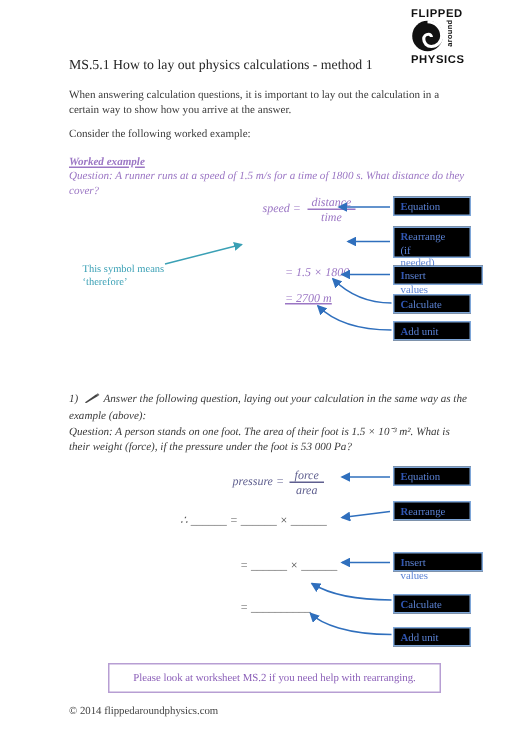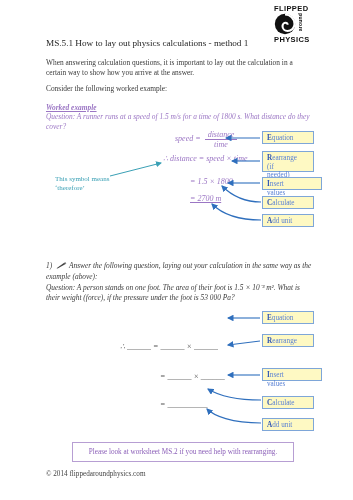--- a/index.html
+++ b/index.html
@@ -167,21 +167,21 @@
     font-size: 7px;
     line-height: 9px;
     color: #3aa0b5;
     width: 80px;
   }
 
   
   .ebox {
     position: absolute;
     border: 1px solid #7ea6d8;
-    background: #fef9c3;
+    background: #000000;
     font-family: "Liberation Serif", serif;
     font-size: 7.2px;
     color: #5b82d4;
     padding: 2px 20px 2px 4px;
     line-height: 8.6px;
     box-sizing: border-box;
   }
   .ebox .cap {
     font-weight: bold;
     color: #2f55b3;
@@ -285,23 +285,20 @@
 
   <div class="math m1">
     <span>speed</span>
     <span>=</span>
     <span class="frac">
       <span class="num">distance</span>
       <span class="den">time</span>
     </span>
   </div>
 
-  <div class="math m2">
-    <span>∴ </span><span>distance = speed × time</span>
-  </div>
 
   <div class="math m3">= 1.5 × 1800</div>
 
   <div class="math m4">
     <span class="ul-ans">= 2700 m</span>
   </div>
 
   <div class="note-therefore">This symbol means ‘therefore’</div>
 
   <div class="ebox b1">
@@ -327,20 +324,28 @@
     <span class="pencil-icon">
       <svg width="11" height="7" viewBox="0 0 11 7">
         <path d="M0.5 6.3 L8.2 0.8 L9.6 1.9 L1.6 6.6 Z" fill="#444"></path>
         <path d="M8.2 0.8 L9.3 0.2 L10.3 1.3 L9.6 1.9 Z" fill="#666"></path>
       </svg>
     </span><span>Answer the following question, laying out your calculation in the same way as the example (above):</span>
   </div>
 
   <div class="para p-question2">Question: A person stands on one foot. The area of their foot is 1.5 × 10⁻³ m². What is their weight (force), if the pressure under the foot is 53 000 Pa?</div>
 
+  <div class="m5">
+    <span>pressure</span>
+    <span>=</span>
+    <span class="frac">
+      <span class="num">force</span>
+      <span class="den">area</span>
+    </span>
+  </div>
 
   <div class="ansline a1">∴ ______ = ______ × ______</div>
   <div class="ansline a2">= ______ × ______</div>
   <div class="ansline a3">= __________</div>
 
   <div class="ebox c1">
     <span class="cap">E</span><span>quation</span>
   </div>
   <div class="ebox c2">
     <span class="cap">R</span><span>earrange</span>

